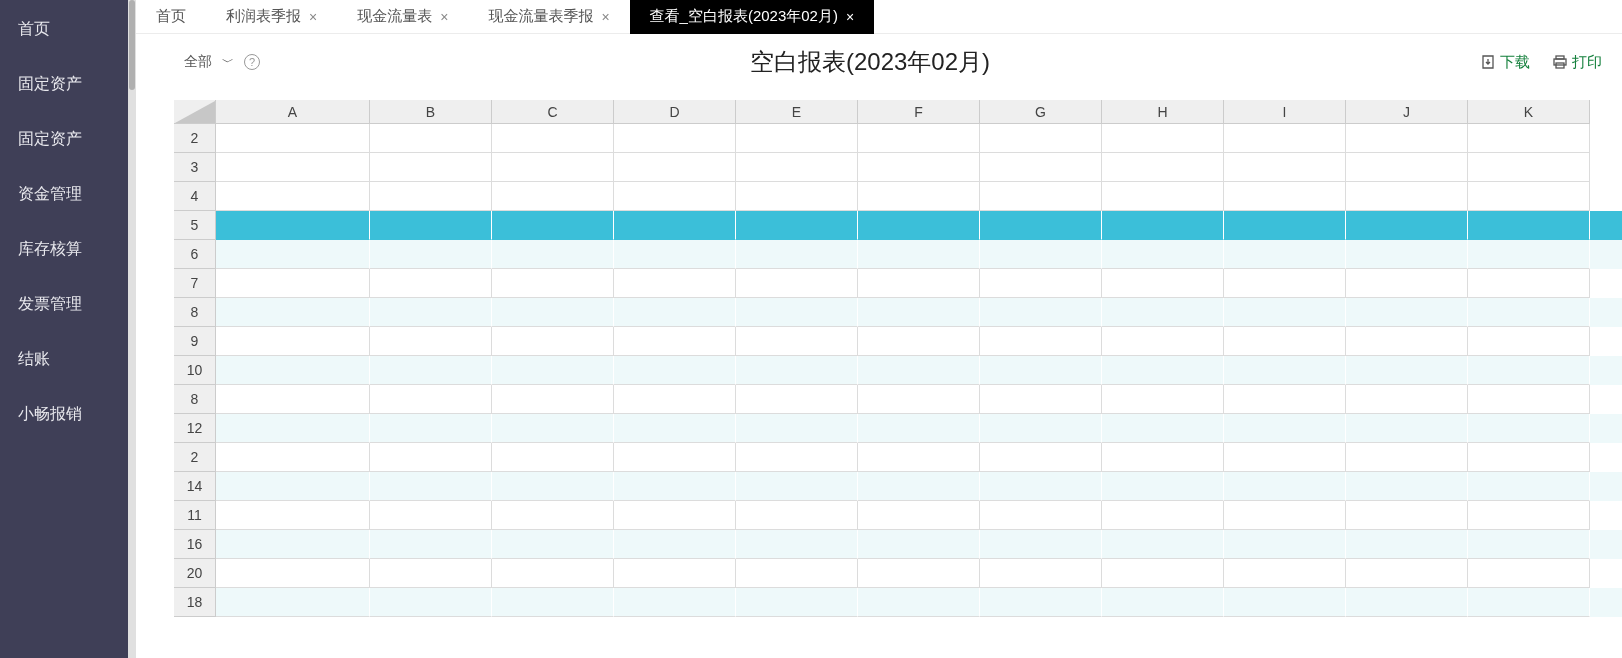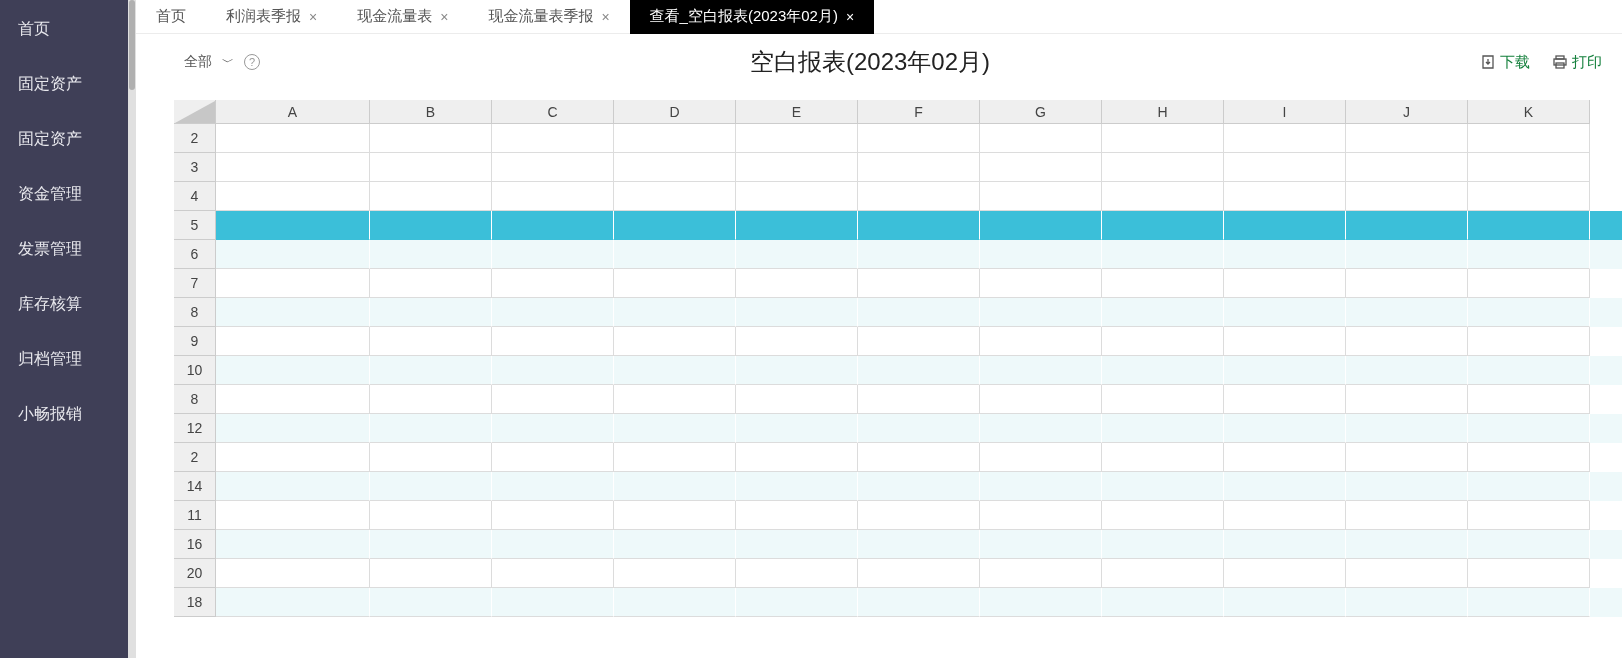--- a/index.html
+++ b/index.html
@@ -53,23 +53,23 @@
 .grid-row.hl .cell { border-bottom-color: #3bbfd9; }
 </style>
 </head>
 <body>
 
 <div class="sidebar">
   <div class="sidebar-item">首页</div>
   <div class="sidebar-item">固定资产</div>
   <div class="sidebar-item">固定资产</div>
   <div class="sidebar-item">资金管理</div>
+  <div class="sidebar-item">库存核算</div>
   <div class="sidebar-item">发票管理</div>
-  <div class="sidebar-item">库存核算</div>
-  <div class="sidebar-item">归档管理</div>
+  <div class="sidebar-item">结账</div>
   <div class="sidebar-item">小畅报销</div>
 </div>
 <div class="sidebar-scroll"></div>
 
 <div class="main">
 
   <div class="tabs">
     <div class="tab">
       <span>首页</span>
     </div>

